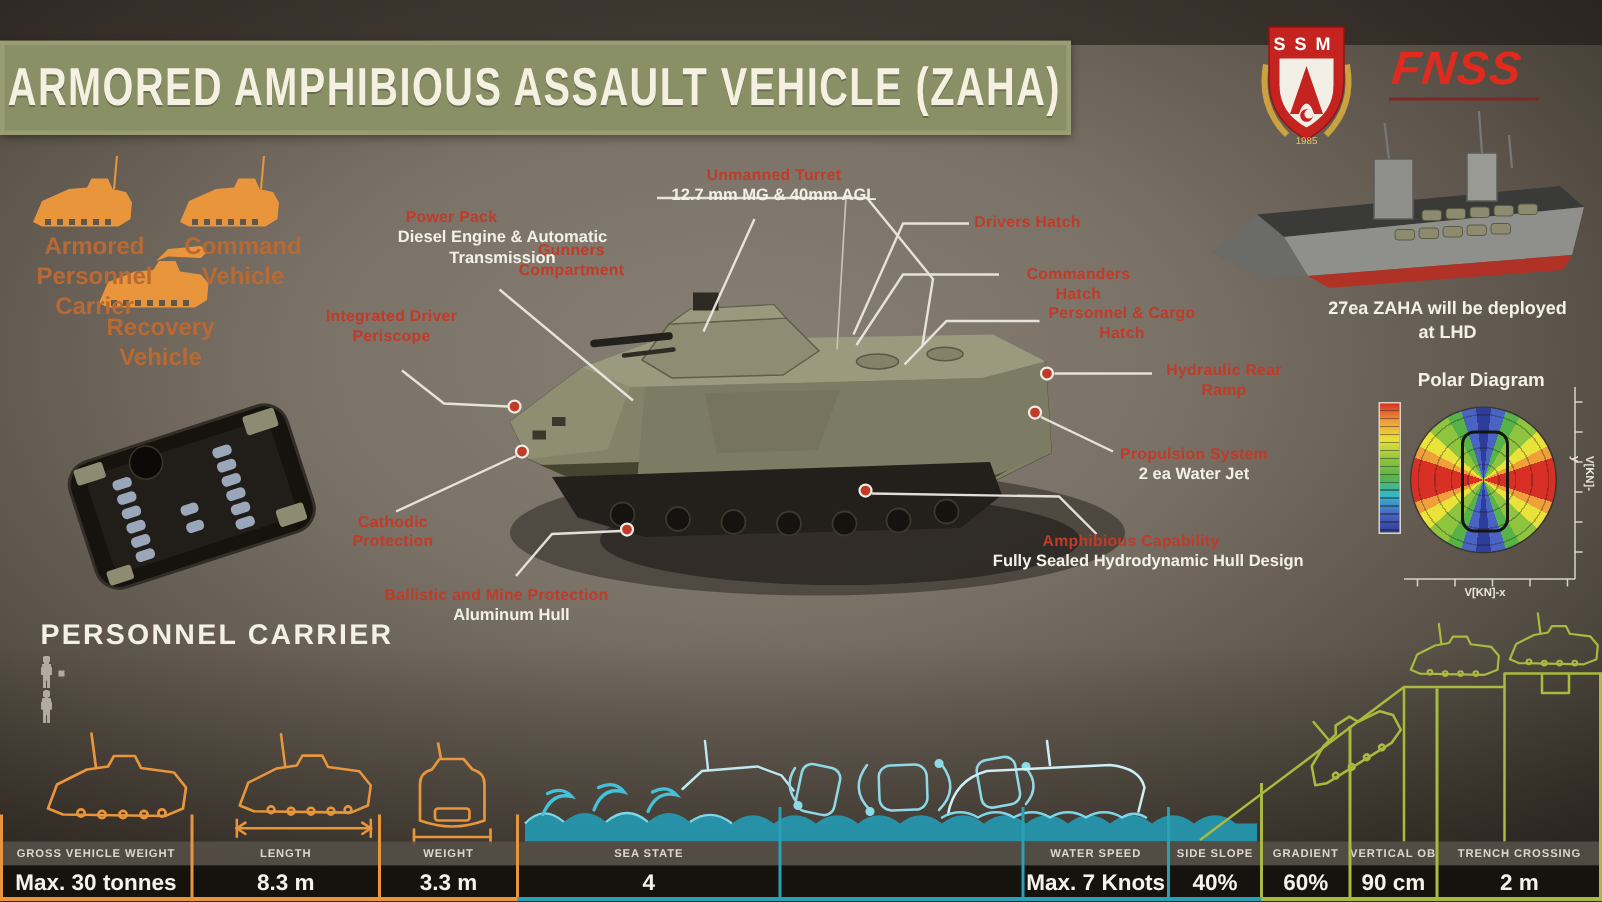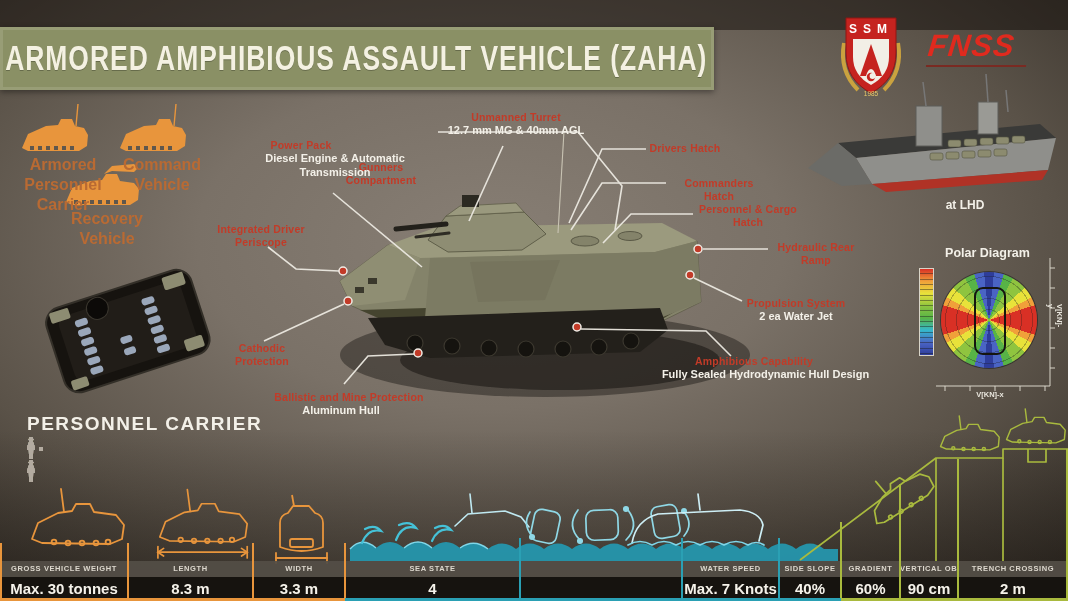--- a/index.html
+++ b/index.html
@@ -379,26 +379,27 @@
   <div class="red-label" style="left:455px;top:111px;width:122px;">Unmanned Turret</div>
   <div class="white-label" style="left:445px;top:124px;width:142px;">12.7 mm MG &amp; 40mm AGL</div>
   <div class="red-label" style="left:645px;top:142px;width:80px;">Drivers Hatch</div>
   <div class="red-label" style="left:668px;top:177px;width:102px;">Commanders Hatch</div>
   <div class="red-label" style="left:695px;top:203px;width:106px;">Personnel &amp; Cargo Hatch</div>
   <div class="red-label" style="left:770px;top:241px;width:92px;">Hydraulic Rear Ramp</div>
   <div class="red-label" style="left:740px;top:297px;width:112px;">Propulsion System</div>
   <div class="white-label" style="left:745px;top:310px;width:102px;">2 ea Water Jet</div>
   <div class="red-label" style="left:693px;top:355px;width:122px;">Amphibious Capability</div>
   <div class="white-label" style="left:648px;top:368px;width:235px;">Fully Sealed Hydrodynamic Hull Design</div>
-  <div class="red-label" style="left:270px;top:391px;width:158px;">Ballistic and Mine Protection</div>
+  <div class="red-label" style="left:252px;top:391px;width:158px;">Ballistic and Mine Protection</div>
   <div class="white-label" style="left:262px;top:404px;width:158px;">Aluminum Hull</div>
   <div class="red-label" style="left:220px;top:342px;width:84px;">Cathodic Protection</div>
-  <div class="red-label" style="left:210px;top:223px;width:102px;">Integrated Driver Periscope</div>
+  <div class="red-label" style="left:210px;top:205px;width:102px;">Integrated Driver Periscope</div>
 
   <div id="deploy-text">
+    <div>27ea ZAHA will be deployed</div>
     <div>at LHD</div>
   </div>
 
   <div id="polar-title">Polar Diagram</div>
   <div id="polar-cbar"></div>
   <div id="polar-disc"></div>
   <div id="polar-veh"></div>
   <div id="polar-ylab">V[KN]-y</div>
   <div id="polar-xlab">V[KN]-x</div>
 
@@ -501,21 +502,21 @@
 
   <div class="spec-cell" style="left:0px;width:128px;">
     <div class="spec-label">GROSS VEHICLE WEIGHT</div>
     <div class="spec-value">Max. 30 tonnes</div>
   </div>
   <div class="spec-cell" style="left:128px;width:125px;">
     <div class="spec-label">LENGTH</div>
     <div class="spec-value">8.3 m</div>
   </div>
   <div class="spec-cell" style="left:253px;width:92px;">
-    <div class="spec-label">WIDTH</div>
+    <div class="spec-label">WEIGHT</div>
     <div class="spec-value">3.3 m</div>
   </div>
   <div class="spec-cell" style="left:345px;width:175px;">
     <div class="spec-label">SEA STATE</div>
     <div class="spec-value">4</div>
   </div>
   <div class="spec-cell" style="left:520px;width:162px;">
     <div class="spec-value"></div>
   </div>
   <div class="spec-cell" style="left:682px;width:97px;">

